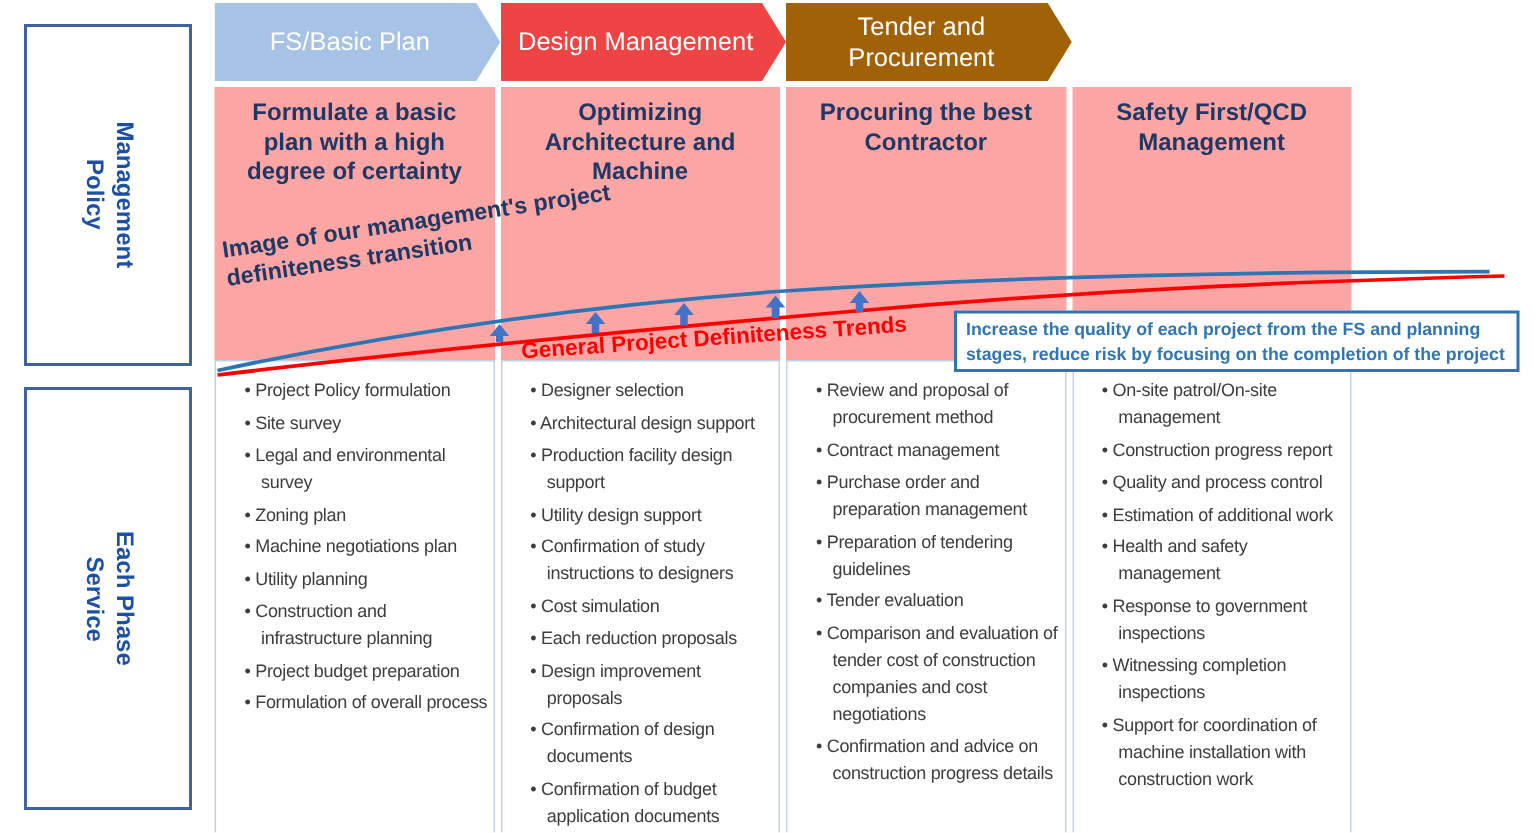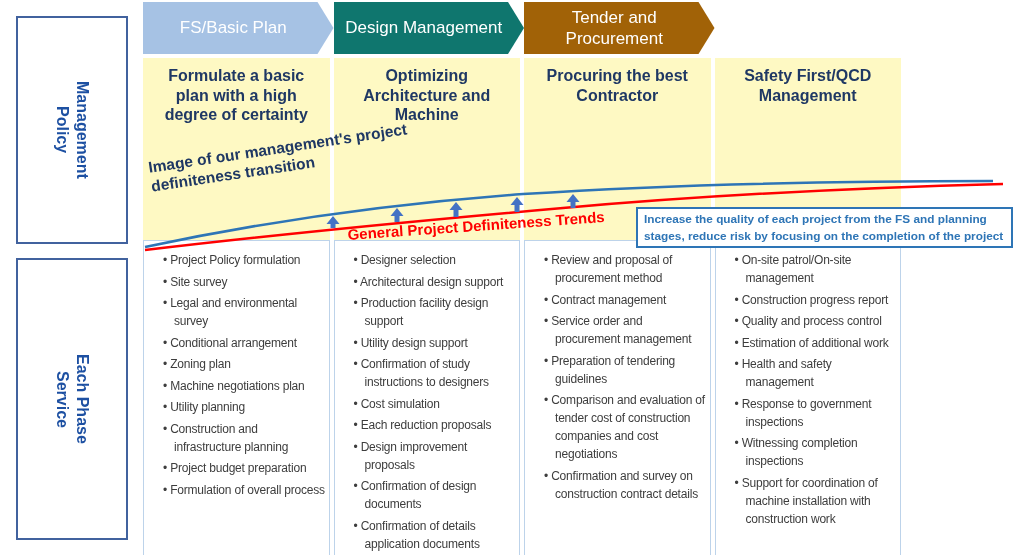--- a/index.html
+++ b/index.html
@@ -17,21 +17,21 @@
   #side2 .vtext{height:100px;}
 
   
   .board{position:absolute;left:143px;top:2px;width:758px;height:527px;
          display:grid;grid-template-columns:repeat(4,1fr);grid-template-rows:54px 184px 1fr;
          column-gap:4px;}
   .arrow{grid-row:1;position:relative;width:calc(100% + 4px);height:52px;
          display:flex;align-items:center;justify-content:center;text-align:center;
          color:#fff;font-size:17px;line-height:1.25;padding:0 18px 0 8px;box-sizing:border-box;
          clip-path:polygon(0 0,calc(100% - 16px) 0,100% 50%,calc(100% - 16px) 100%,0 100%);}
-  .panel{grid-row:2;background:#fef9c3;margin-top:2px;}
+  .panel{grid-row:2;background:#fca5a5;margin-top:2px;}
   .policy{padding:8px 10px 0;text-align:center;font-weight:bold;font-size:16px;
           line-height:1.22;color:#1f3864;}
   .services{grid-row:3;background:#fff;border:1px solid #bdd3ea;box-sizing:border-box;
             margin:0;padding:10px 2px 6px 19px;list-style:none;}
   .services li{font-size:12px;letter-spacing:-0.2px;color:#3d3d3d;line-height:1.5;
                margin:0 0 3.5px;padding-left:11px;text-indent:-11px;}
   .services li::before{content:"• ";}
 
   
   .chart-svg{position:absolute;left:143px;top:150px;width:870px;height:106px;pointer-events:none;}
@@ -56,21 +56,21 @@
   </div>
   <div class="side-box" id="side2">
     <span class="vtext">Each Phase Service</span>
   </div>
 
   <div class="board">
 
     <div class="arrow" style="grid-column: 1; background: rgb(166, 194, 228);">
       <span>FS/Basic Plan</span>
     </div>
-    <div class="arrow" style="grid-column: 2; background: #0f766e;">
+    <div class="arrow" style="grid-column: 2; background: #ef4444;">
       <span>Design Management</span>
     </div>
     <div class="arrow" style="grid-column: 3; background: #a16207;">
       <span>Tender and Procurement</span>
     </div>
 
     <div class="panel" style="grid-column:1">
       <div class="policy">Formulate a basic plan with a high degree of certainty</div>
     </div>
     <div class="panel" style="grid-column:2">
@@ -81,49 +81,49 @@
     </div>
     <div class="panel" style="grid-column:4">
       <div class="policy">Safety First/QCD Management</div>
     </div>
 
     <ul class="services" style="grid-column:1">
 
     <li>Project Policy formulation</li>
         <li>Site survey</li>
         <li>Legal and environmental survey</li>
-        <li>Conditional arrangement</li>
         <li>Zoning plan</li>
         <li>Machine negotiations plan</li>
         <li>Utility planning</li>
         <li>Construction and infrastructure planning</li>
         <li>Project budget preparation</li>
         <li>Formulation of overall process</li>
       </ul>
     <ul class="services" style="grid-column:2">
 
     <li>Designer selection</li>
         <li>Architectural design support</li>
         <li>Production facility design support</li>
         <li>Utility design support</li>
         <li>Confirmation of study instructions to designers</li>
         <li>Cost simulation</li>
         <li>Each reduction proposals</li>
         <li>Design improvement proposals</li>
         <li>Confirmation of design documents</li>
-        <li>Confirmation of details application documents</li>
+        <li>Confirmation of budget application documents</li>
       </ul>
     <ul class="services" style="grid-column:3">
 
     <li>Review and proposal of procurement method</li>
         <li>Contract management</li>
-        <li>Service order and procurement management</li>
+        <li>Purchase order and preparation management</li>
         <li>Preparation of tendering guidelines</li>
+        <li>Tender evaluation</li>
         <li>Comparison and evaluation of tender cost of construction companies and cost negotiations</li>
-        <li>Confirmation and survey on construction contract details</li>
+        <li>Confirmation and advice on construction progress details</li>
       </ul>
     <ul class="services" style="grid-column:4">
 
     <li>On-site patrol/On-site management</li>
         <li>Construction progress report</li>
         <li>Quality and process control</li>
         <li>Estimation of additional work</li>
         <li>Health and safety management</li>
         <li>Response to government inspections</li>
         <li>Witnessing completion inspections</li>

